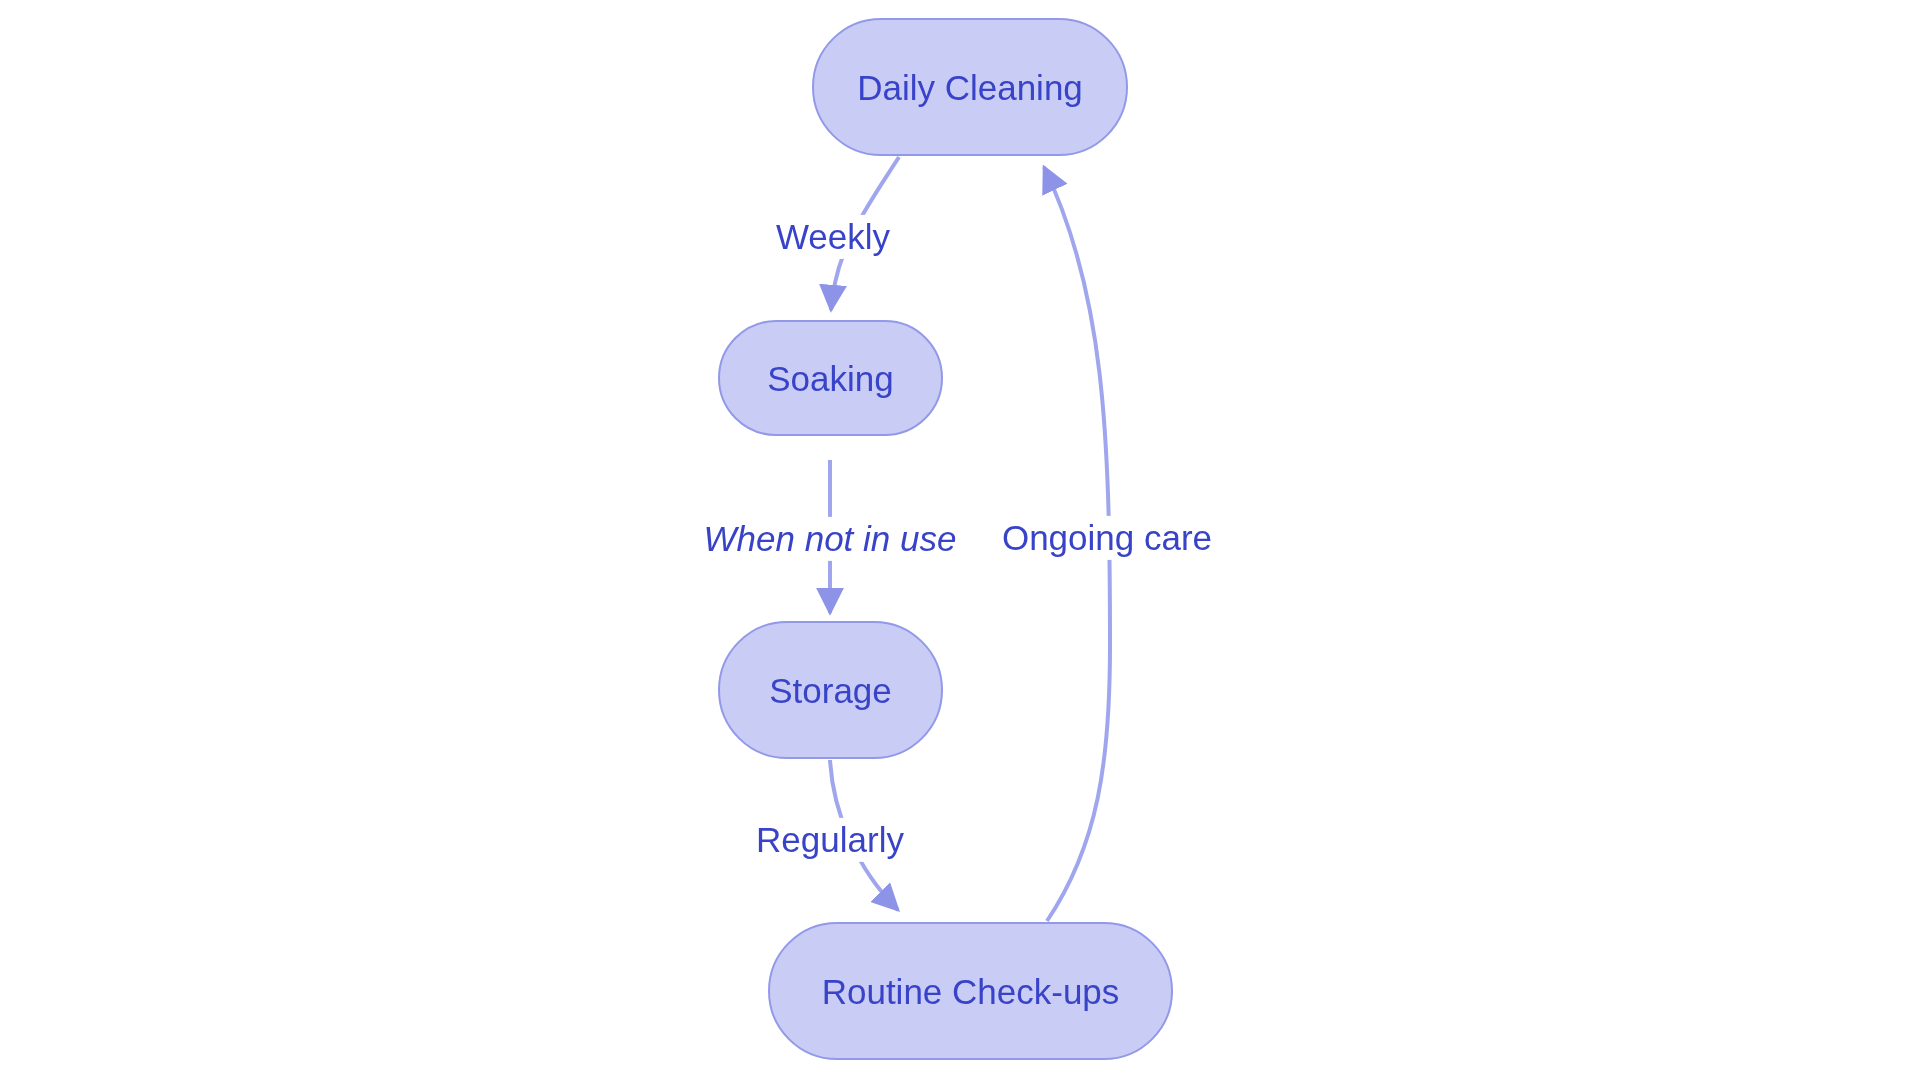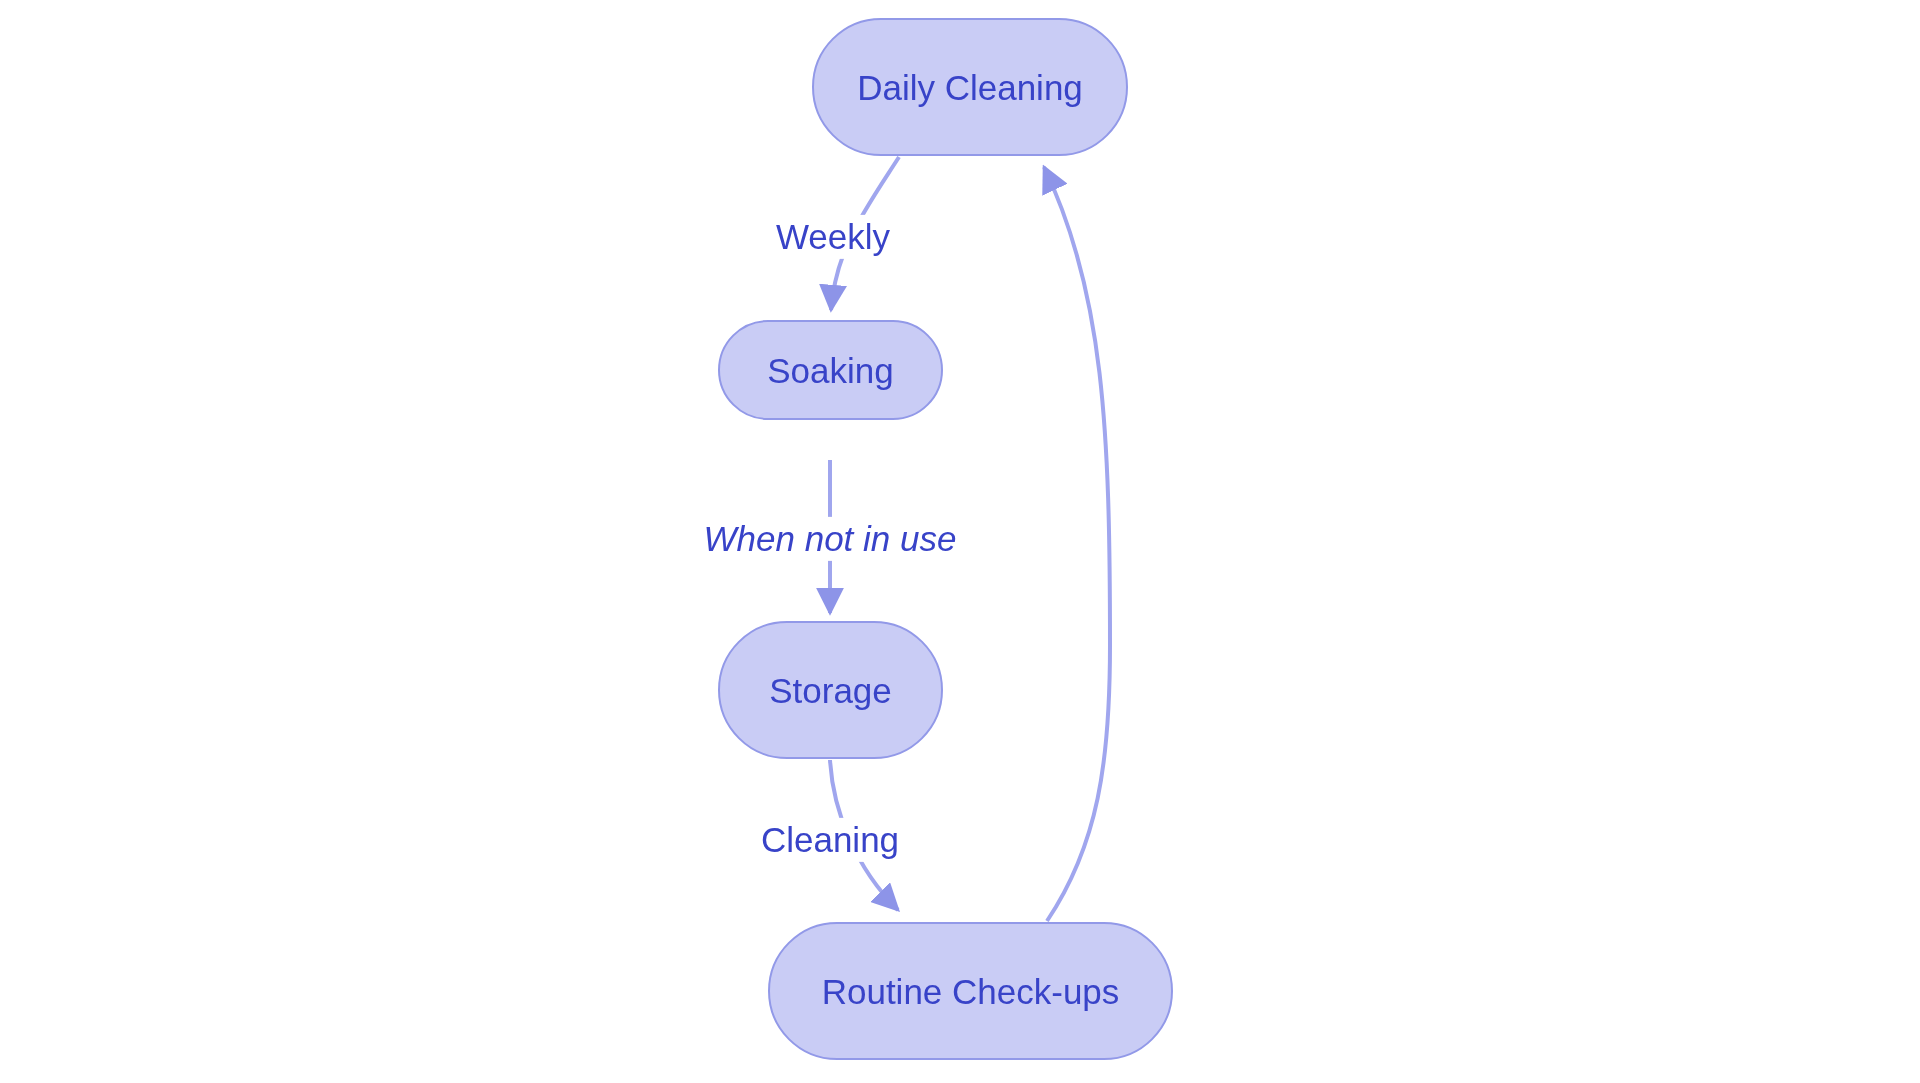--- a/index.html
+++ b/index.html
@@ -67,32 +67,33 @@
     <path class="edge" marker-end="url(#arrowhead)" d="M 899 157 C 865 210, 836 248, 831 310"></path>
     <path class="edge" marker-end="url(#arrowhead)" d="M 830 460 L 830 613"></path>
     <path class="edge" marker-end="url(#arrowhead)" d="M 830 760 C 833 812, 856 868, 898 910"></path>
     <path class="edge" marker-end="url(#arrowhead)" d="M 1047 921 C 1098 845, 1110 762, 1110 645 C 1110 432, 1104 292, 1044 167"></path>
   </svg>
 
   <div class="node" style="left:812px; top:18px; width:316px; height:138px;">
     <span>Daily Cleaning</span>
   </div>
 
-  <div class="node" style="left:718px; top:320px; width:225px; height:100px;">
+  <div class="node" style="left:718px; top:320px; width:225px; height:116px;">
     <span>Soaking</span>
   </div>
 
   <div class="node" style="left:768px; top:922px; width:405px; height:138px;">
     <span>Routine Check-ups</span>
   </div>
 
   <div class="node" style="left:718px; top:621px; width:225px; height:138px;">
     <span>Storage</span>
   </div>
 
   <div class="edge-label" style="left:833px; top:237px;">Weekly</div>
 
   <div class="edge-label" style="left:830px; top:539px;font-style:italic;">When not in use</div>
 
-  <div class="edge-label" style="left:830px; top:840px;">Cleaning</div>
+  <div class="edge-label" style="left:830px; top:840px;">Regularly</div>
 
+  <div class="edge-label" style="left:1107px; top:538px;">Ongoing care</div>
 
 </div>
 
 </body></html>

